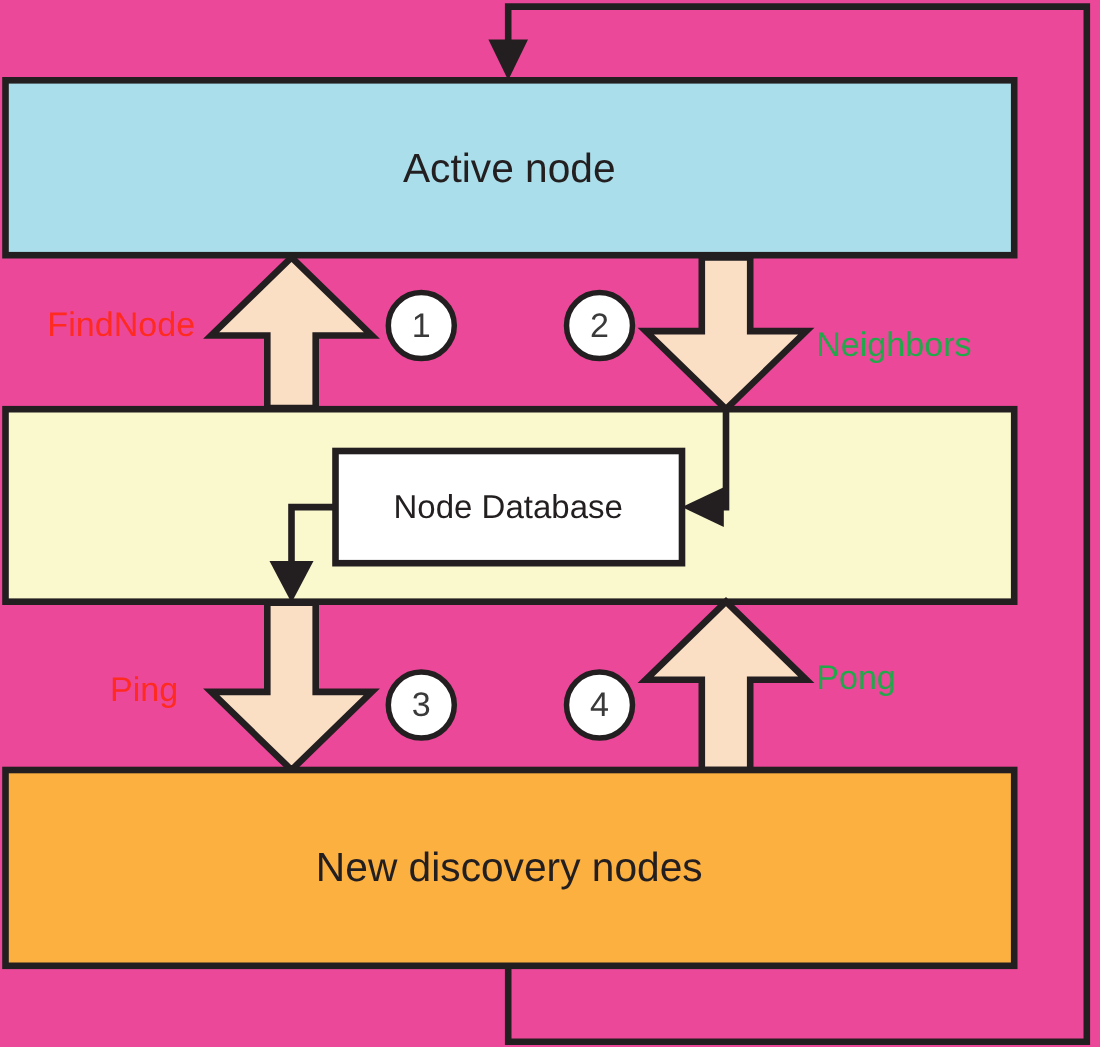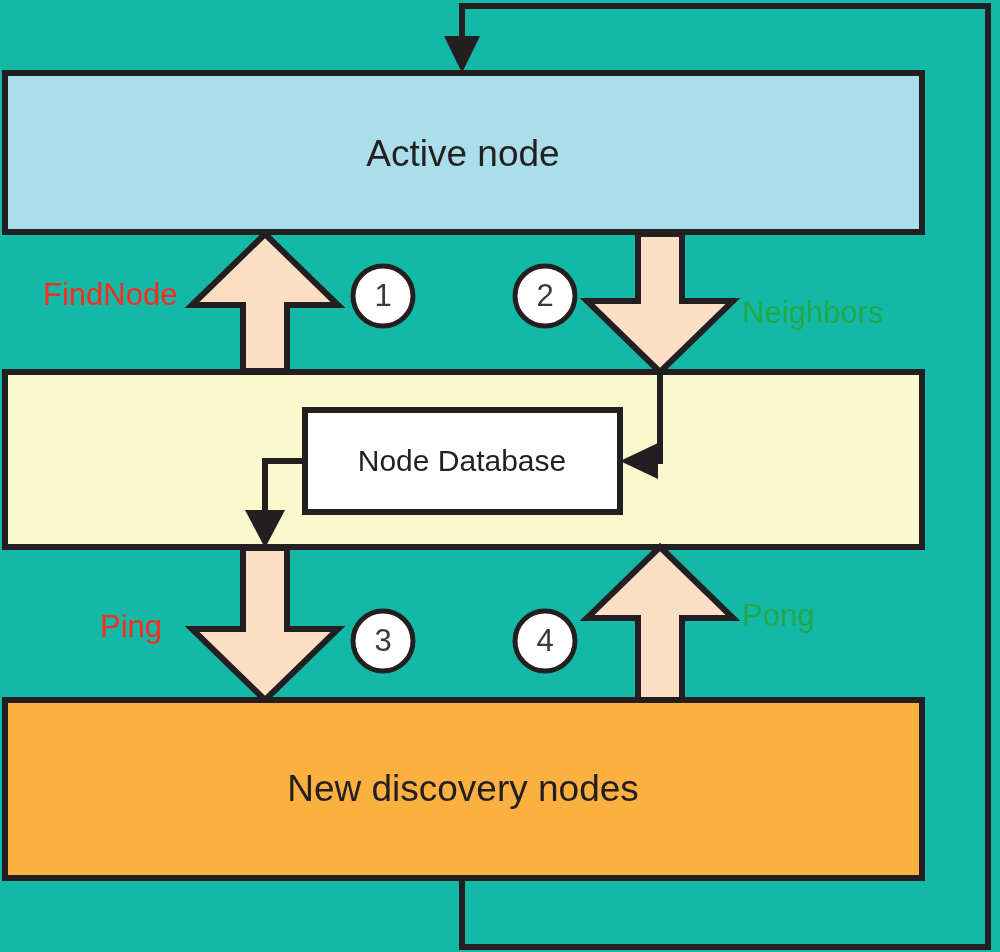--- a/index.html
+++ b/index.html
@@ -7,21 +7,21 @@
     padding: 0;
     background: #ffffff;
   }
   body {
     font-family: "Liberation Sans", sans-serif;
   }
   #stage {
     position: relative;
     width: 1000px;
     height: 952px;
-    background: #14b8a6;
+    background: #ec4899;
     overflow: hidden;
   }
   #diagram-svg {
     position: absolute;
     top: 0;
     left: 0;
     width: 1000px;
     height: 952px;
   }
   .box-label {

